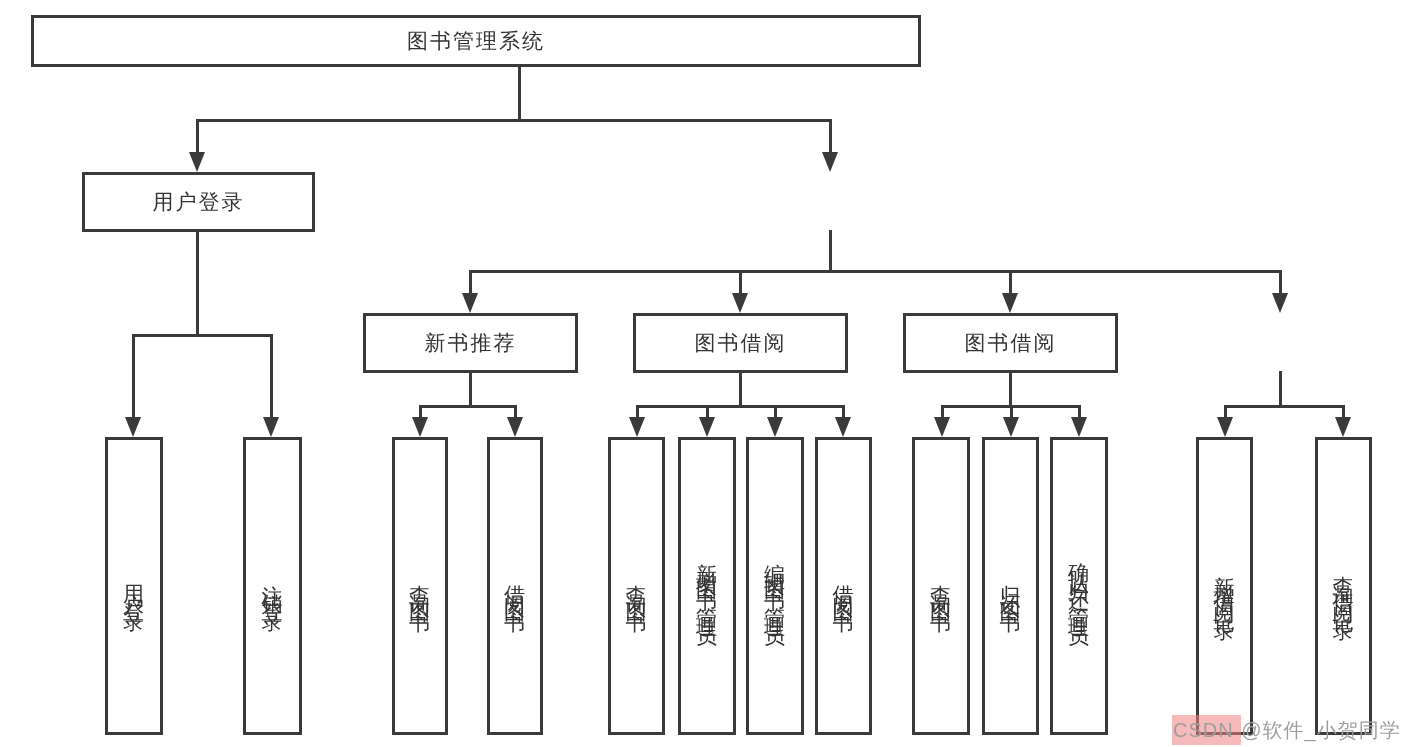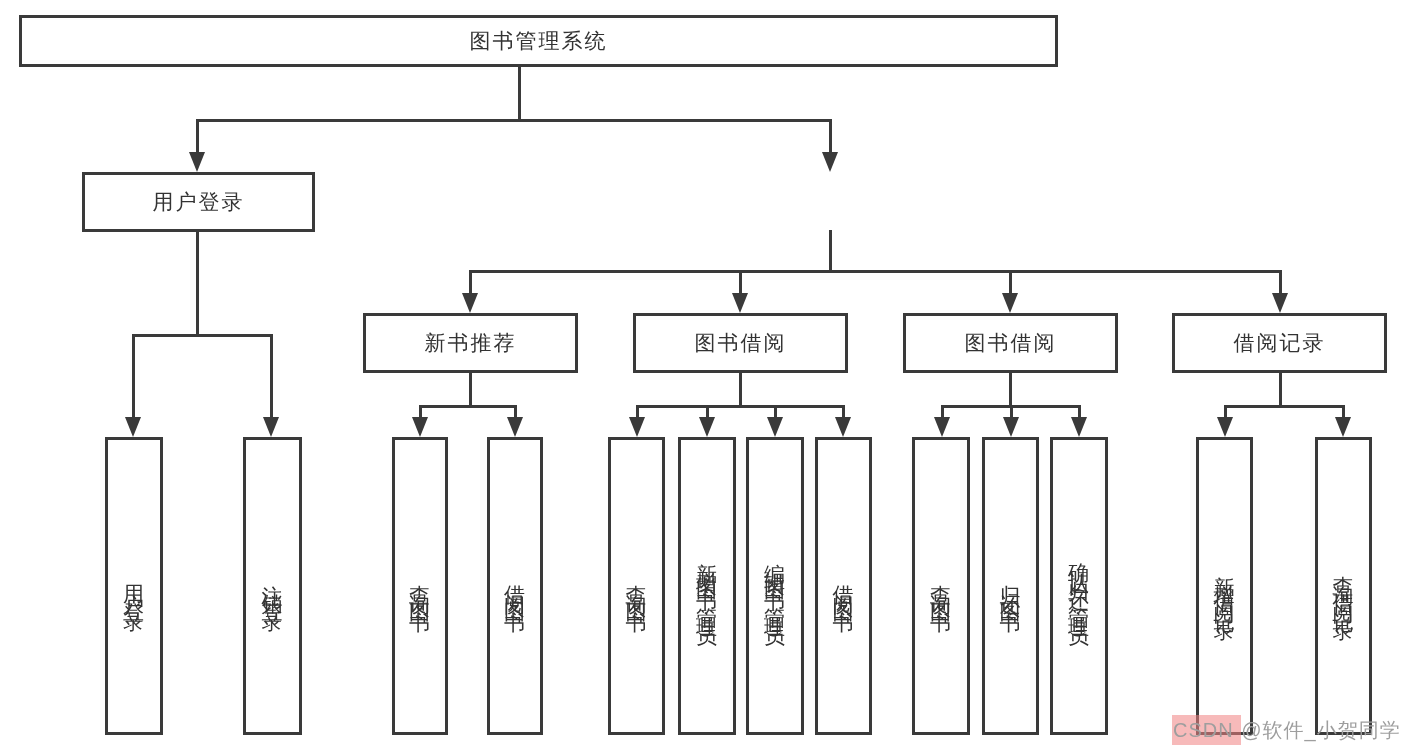--- a/index.html
+++ b/index.html
@@ -54,21 +54,21 @@
     background:rgba(240,130,130,0.55);
     color:var(--watermark,#9e9e9e);
     padding:4px 1px;
   }
 </style>
 </head>
 <body>
 
 <div id="stage">
 
-  <div class="box" style="left:19px;top:15px;width:1039px;height:52px;">
+  <div class="box" style="left:31px;top:15px;width:890px;height:52px;">
     <span>图书管理系统</span>
   </div>
 
   <div class="vl" style="left:518px;top:67px;height:55px;"></div>
   <div class="hl" style="left:196px;top:119px;width:636px;"></div>
   <div class="vl" style="left:196px;top:119px;height:37px;"></div>
   <div class="arr" style="left:189px;top:152px;"></div>
   <div class="vl" style="left:829px;top:119px;height:37px;"></div>
   <div class="arr" style="left:822px;top:152px;"></div>
 
@@ -95,23 +95,20 @@
   <div class="arr" style="left:1272px;top:293px;"></div>
 
   <div class="box" style="left:633px;top:313px;width:215px;height:60px;">
     <span>图书借阅</span>
   </div>
   <div class="box" style="left:363px;top:313px;width:215px;height:60px;">
     <span>新书推荐</span>
   </div>
   <div class="box" style="left:903px;top:313px;width:215px;height:60px;">
     <span>图书借阅</span>
-  </div>
-  <div class="box" style="left:1172px;top:313px;width:215px;height:60px;">
-    <span>借阅记录</span>
   </div>
 
   <div class="vl" style="left:469px;top:371px;height:37px;"></div>
   <div class="hl" style="left:419px;top:405px;width:98px;"></div>
   <div class="vl" style="left:419px;top:405px;height:14px;"></div>
   <div class="arr" style="left:412px;top:417px;"></div>
   <div class="vl" style="left:514px;top:405px;height:14px;"></div>
   <div class="arr" style="left:507px;top:417px;"></div>
 
   <div class="vl" style="left:739px;top:371px;height:37px;"></div>

